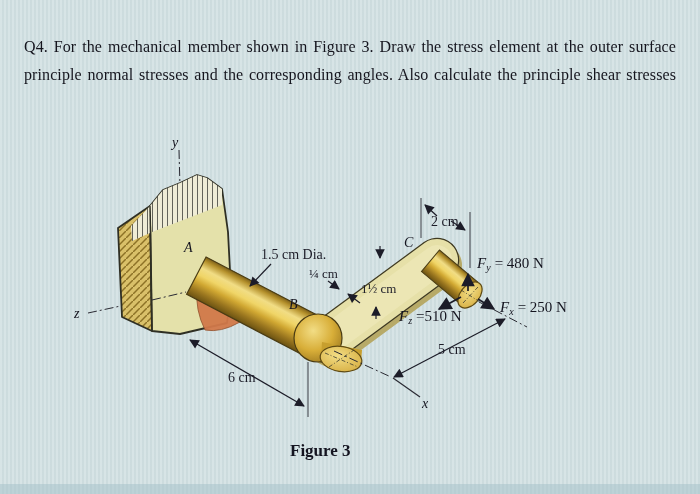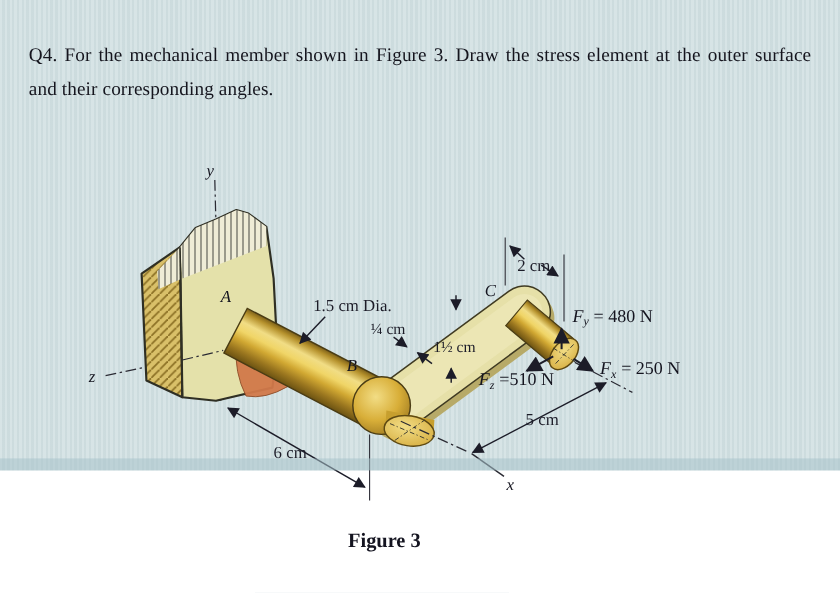--- a/index.html
+++ b/index.html
@@ -1,18 +1,18 @@
 <!DOCTYPE html>
 <html><head>
 <meta charset="utf-8">
 <style>
   html,body{margin:0;padding:0;}
   body{width:700px;height:494px;overflow:hidden;}
   #page{
-    position:relative;width:700px;height:392px;
+    position:relative;width:700px;height:494px;
     background-color:#d3e1e3;
     background-image:repeating-linear-gradient(90deg,
       rgba(255,255,255,0.10) 0 2px, rgba(120,150,155,0.07) 2px 4px);
     font-family:"Liberation Serif","DejaVu Serif",serif;
   }
   #question{
     position:absolute;left:24px;top:33px;width:652px;
     font-size:16px;line-height:28px;color:#15151e;
     letter-spacing:0.1px;
   }
@@ -36,21 +36,21 @@
   .farrow{stroke:#1c1c28;stroke-width:1.7;fill:none;}
   .facemark{stroke:#3c3c30;stroke-width:0.8;fill:none;stroke-dasharray:4 2 1 2;}
 </style>
 </head>
 <body>
 
 <div id="page">
 
   <div id="question">
     <div class="qline just">Q4. For the mechanical member shown in Figure 3. Draw the stress element at the outer surface</div>
-    <div class="qline">and their corresponding angles.</div>
+    <div class="qline just">principle normal stresses and the corresponding angles. Also calculate the principle shear stresses</div>
   </div>
 
   <svg width="700" height="494" viewBox="0 0 700 494">
     <defs>
       <marker id="ah" viewBox="0 0 10 10" refX="9" refY="5" markerWidth="9" markerHeight="8" orient="auto-start-reverse">
         <path d="M0,0 L10,5 L0,10 z" fill="#1c1c28"></path>
       </marker>
       <pattern id="diagHatch" width="7" height="7" patternUnits="userSpaceOnUse">
         <rect width="7" height="7" fill="#d9c069"></rect>
         <path d="M-1,8 L8,-1" stroke="#8d7226" stroke-width="1.5"></path>

